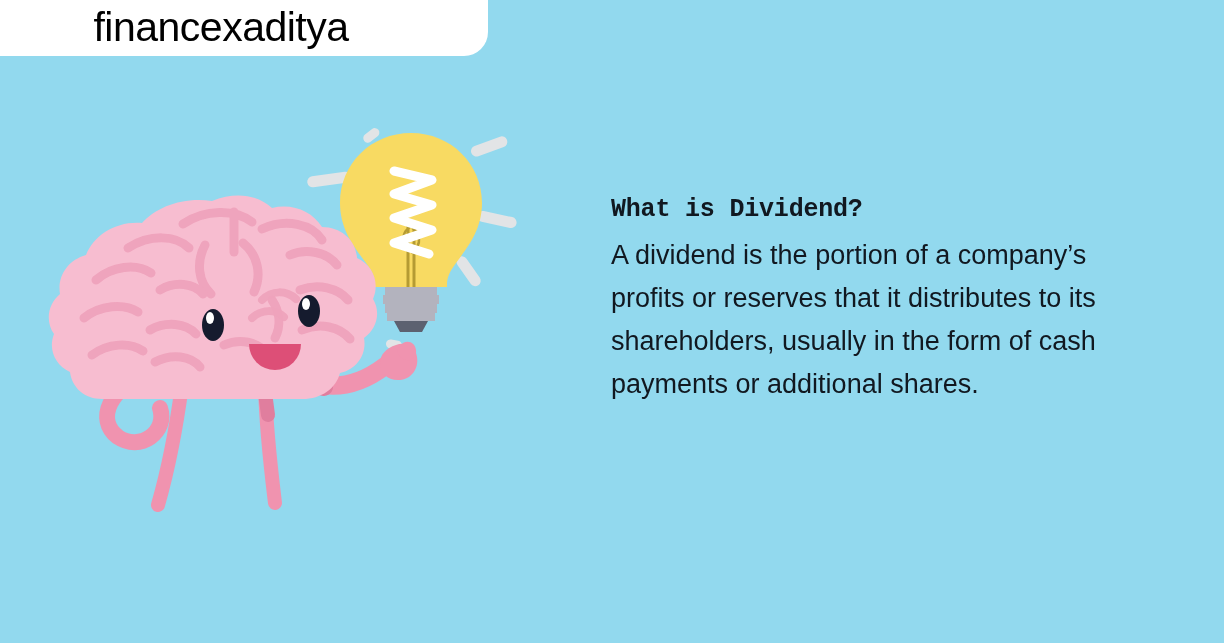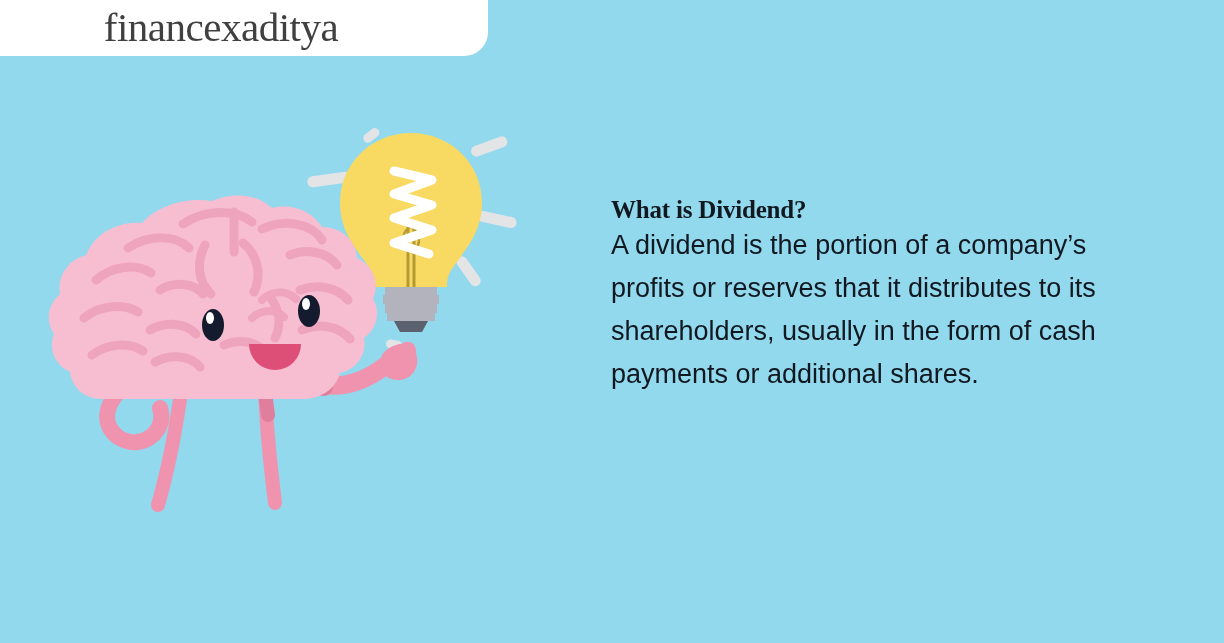--- a/index.html
+++ b/index.html
@@ -30,25 +30,25 @@
     height: 86px;
     background: #FFFFFF;
     border-radius: 0 0 24px 24px;
     display: flex;
     align-items: flex-end;
     justify-content: center;
     padding-bottom: 2px;
     box-sizing: border-box;
   }
   #logo-text {
-    font-family: Liberation Serif, serif;
+    font-family: Liberation Sans, sans-serif;
     font-size: 41px;
     font-weight: 400;
     letter-spacing: -0.5px;
-    color: #404040;
+    color: #000000;
     line-height: 1;
     padding-right: 16px;
     padding-bottom: 6px;
   }
 
   
   #illustration {
     position: absolute;
     left: 0;
     top: 0;
@@ -57,26 +57,26 @@
   }
 
   
   #text-column {
     position: absolute;
     left: 611px;
     top: 196px;
     width: 545px;
   }
   #heading {
-    font-family: Liberation Serif, serif;
+    font-family: Liberation Mono, monospace;
     font-size: 25px;
     font-weight: bold;
     color: #111820;
     letter-spacing: -0.2px;
-    margin: 0 0 0 0;
+    margin: 0 0 10px 0;
     line-height: 1.1;
   }
   #body-text {
     font-family: "Liberation Sans", sans-serif;
     font-size: 27px;
     font-weight: 400;
     color: #111820;
     line-height: 43px;
     margin: 0;
   }

